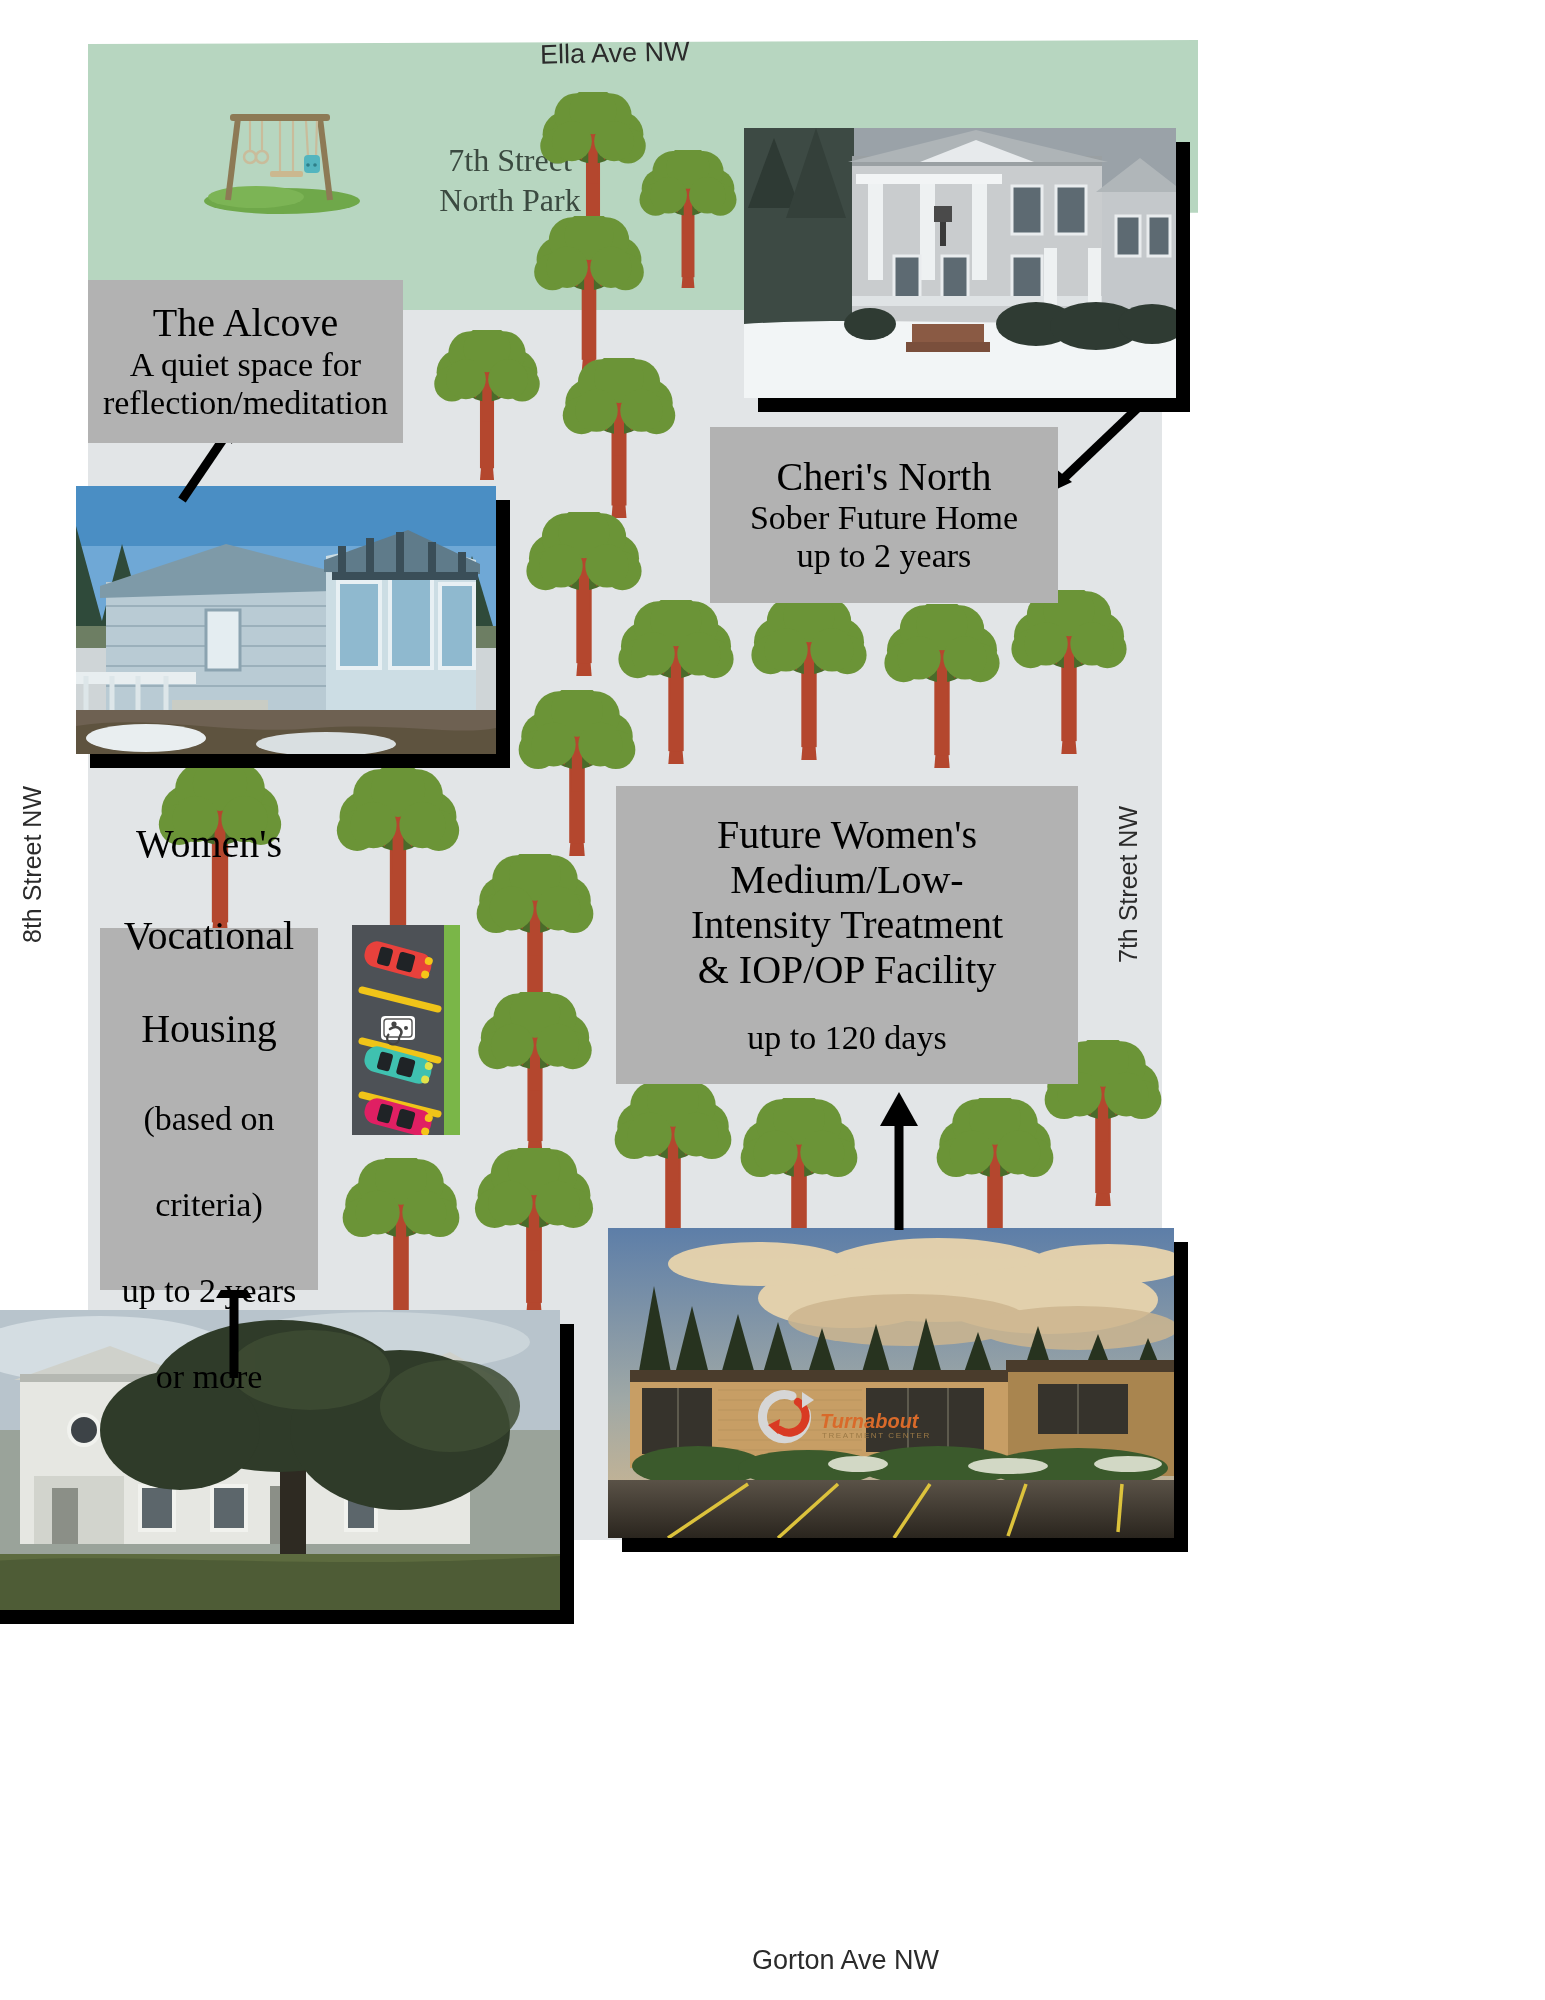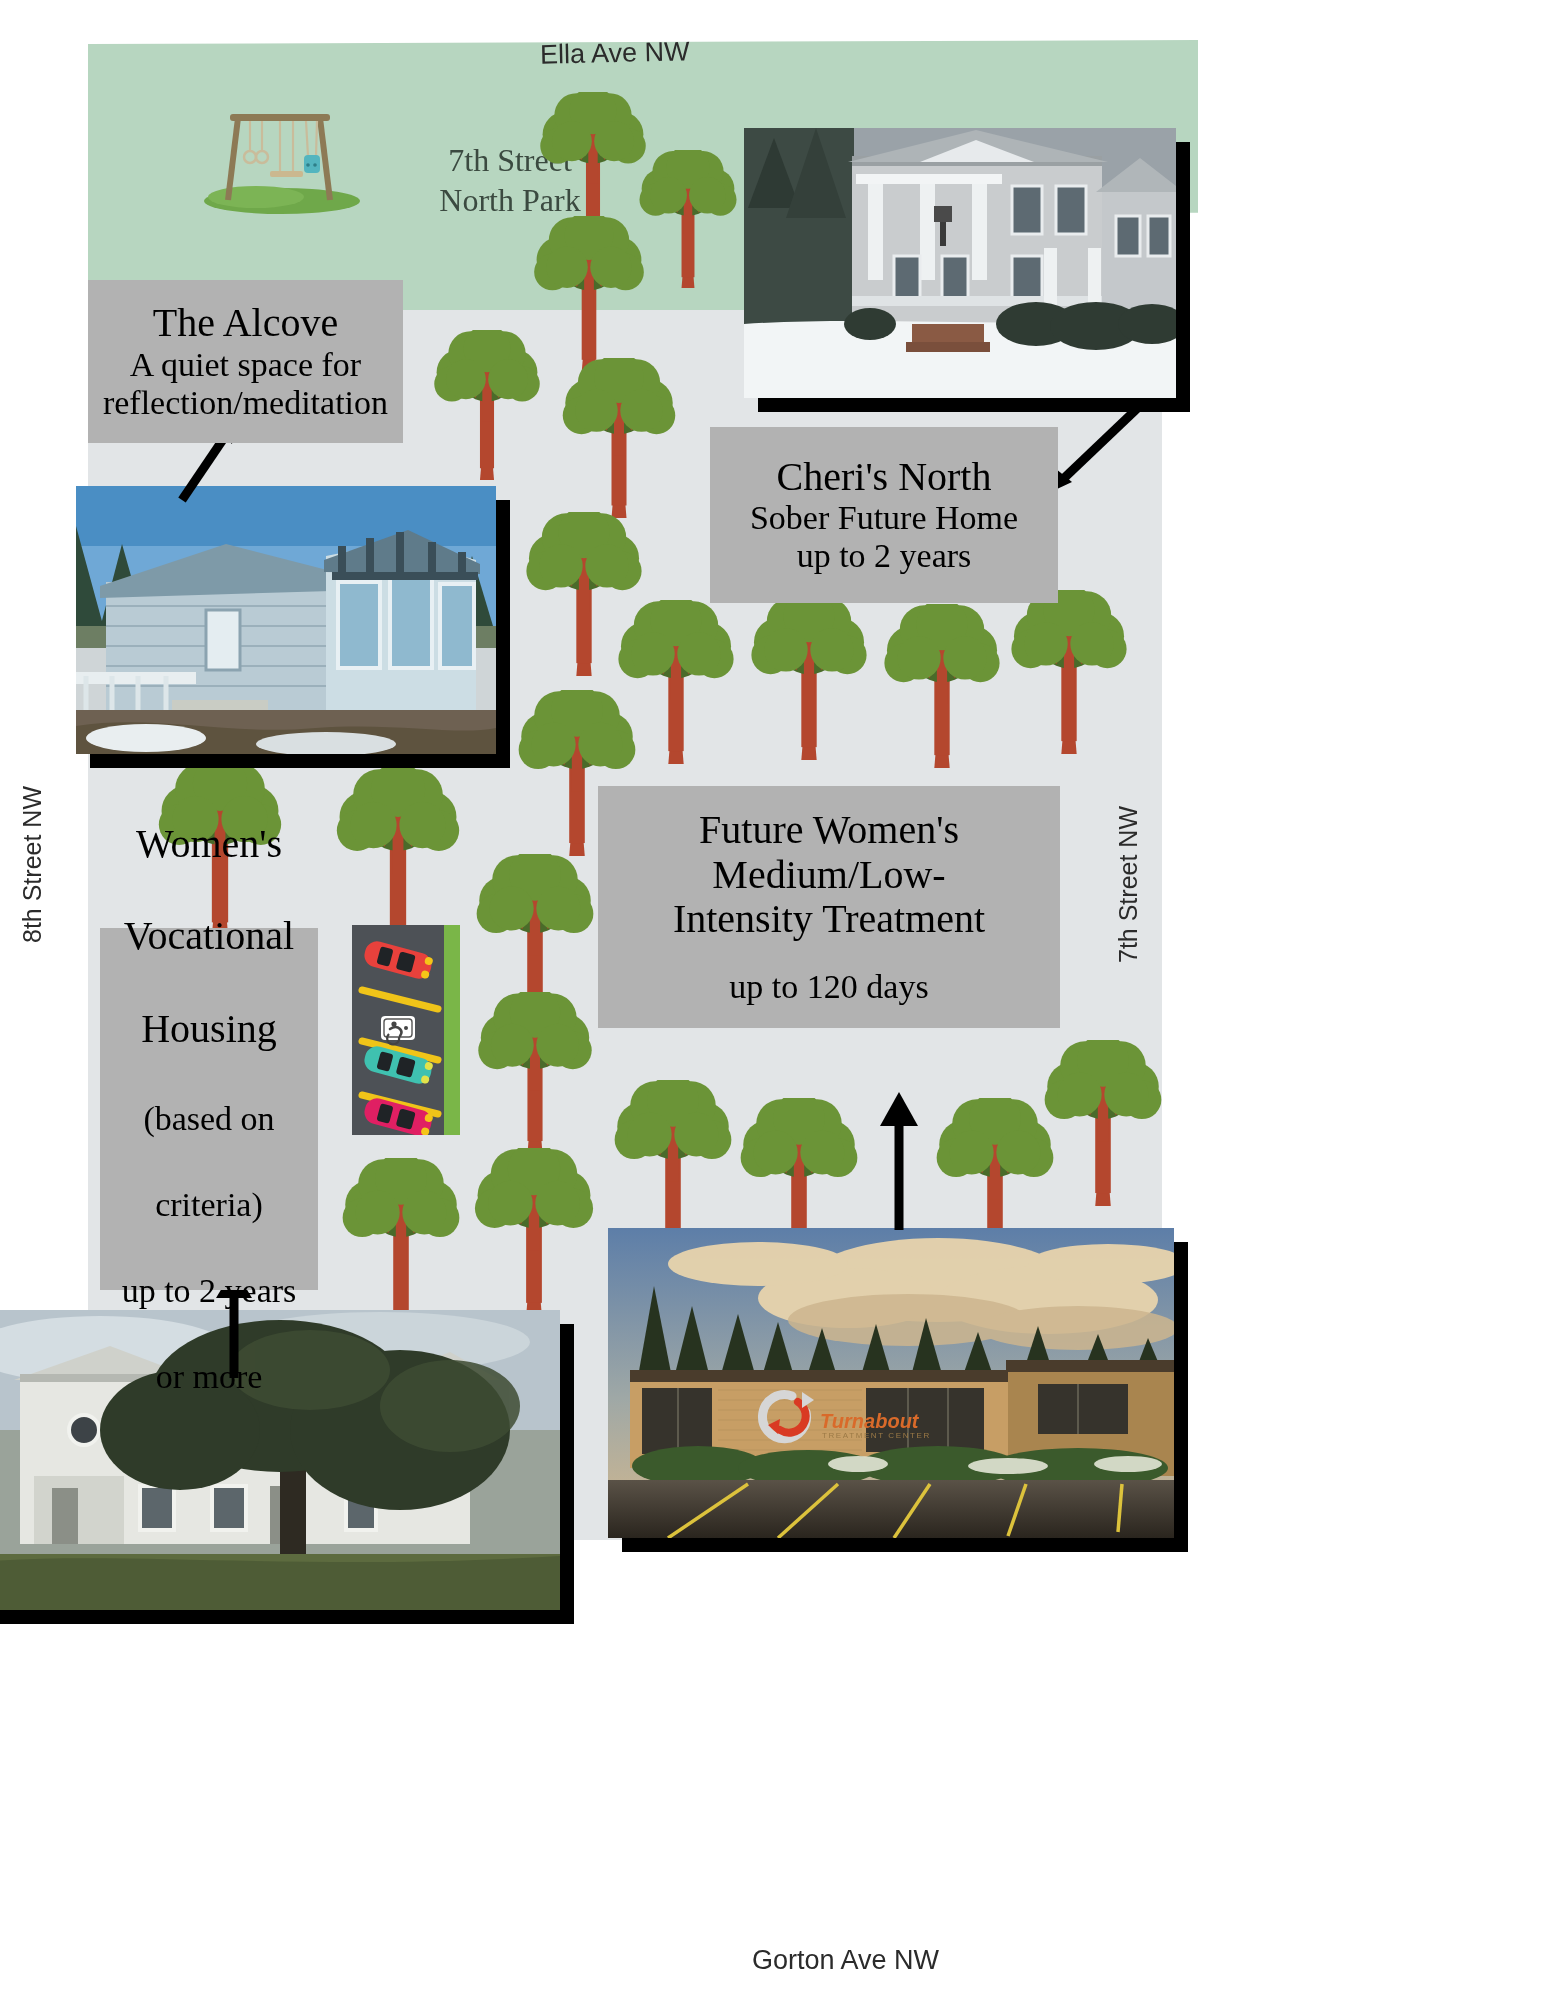--- a/index.html
+++ b/index.html
@@ -606,24 +606,25 @@
     <div class="sub">A quiet space for</div>
     <div class="sub">reflection/meditation</div>
   </div>
 
   <div class="infobox" style="left:710px; top:427px; width:348px; height:176px;">
     <div class="ttl">Cheri's North</div>
     <div class="sub">Sober Future Home</div>
     <div class="sub">up to 2 years</div>
   </div>
 
-  <div class="infobox" style="left:598px; top:786px; width:462px; height:242px;">
+  <div class="infobox" style="left:616px; top:786px; width:462px; height:298px;">
     <div class="ttl">Future Women's</div>
     <div class="ttl">Medium/Low-</div>
     <div class="ttl">Intensity Treatment</div>
+    <div class="ttl">&amp; IOP/OP Facility</div>
     <div class="sub" style="margin-top:26px;">up to 120 days</div>
   </div>
 
   <div class="infobox" style="left:100px; top:928px; width:218px; height:362px;gap:48px;">
     <div class="ttl">Women's</div>
     <div class="ttl">Vocational</div>
     <div class="ttl">Housing</div>
     <div class="sub">(based on</div>
     <div class="sub">criteria)</div>
     <div class="sub">up to 2 years</div>

